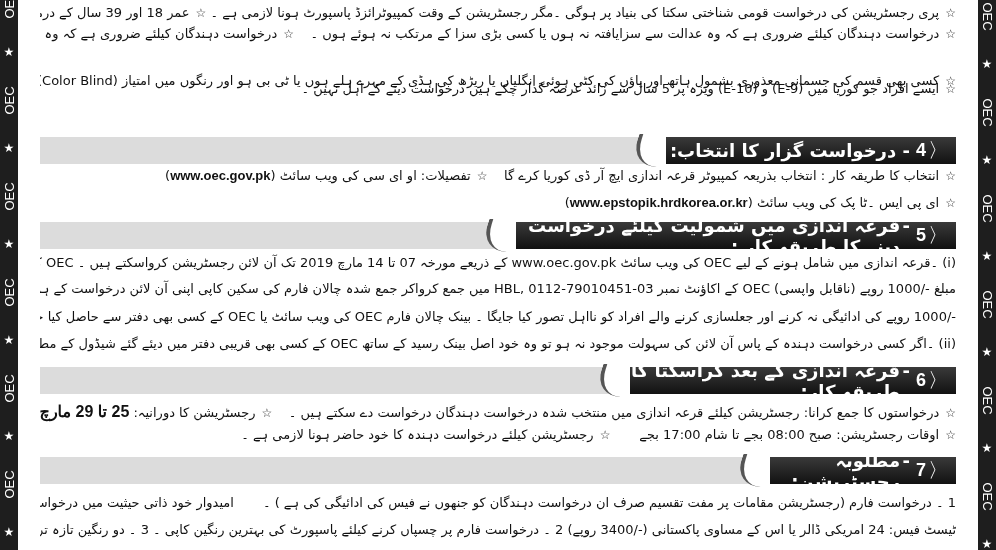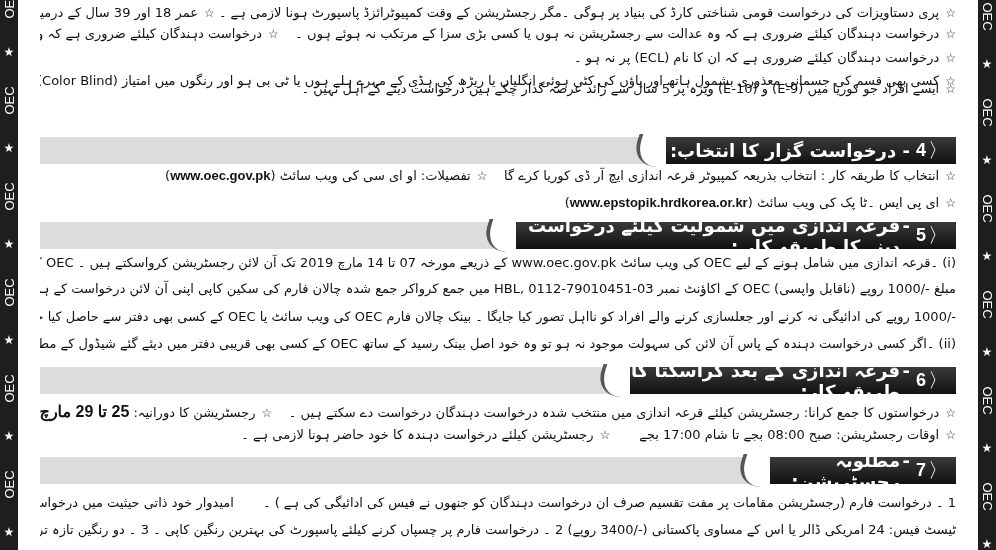--- a/index.html
+++ b/index.html
@@ -90,29 +90,26 @@
     <div class="unit">
         <span class="oec">OEC</span>
         <span class="star">★</span>
       </div>
   </div>
 </div>
 
 <div class="content">
 
   <div class="line" style="top:4px;">
-    <span class="s">☆</span><span>پری دستاویزات کی درخواست قومی شناختی کارڈ کی بنیاد پر ہوگی ۔مگر رجسٹریشن کے وقت کمپیوٹرائزڈ پاسپورٹ ہونا لازمی ہے ۔</span>
+    <span class="s">☆</span><span>پری رجسٹریشن کی درخواست قومی شناختی سکتا کی بنیاد پر ہوگی ۔مگر رجسٹریشن کے وقت کمپیوٹرائزڈ پاسپورٹ ہونا لازمی ہے ۔</span>
     <span class="s">☆</span><span>عمر 18 اور 39 سال کے درمیان (یعنی تاریخ پیدائش 26 مارچ 1979 تا 25 مارچ 2001 ہو)</span>
   </div>
   <div class="line" style="top:25px;">
-    <span class="s">☆</span><span>درخواست دہندگان کیلئے ضروری ہے کہ وہ عدالت سے رجسٹریشن نہ ہوں یا کسی بڑی سزا کے مرتکب نہ ہوئے ہوں ۔</span>
+    <span class="s">☆</span><span>درخواست دہندگان کیلئے ضروری ہے کہ وہ عدالت سے سزایافتہ نہ ہوں یا کسی بڑی سزا کے مرتکب نہ ہوئے ہوں ۔</span>
     &nbsp;&nbsp;&nbsp;<span class="s">☆</span><span>درخواست دہندگان کیلئے ضروری ہے کہ وہ جنوبی کوریا میں غیر قانونی طور پر ٹھہرے نہ ہوں ۔</span>
-  </div>
-  <div class="line" style="top:49px;">
-    <span class="s">☆</span><span>درخواست دہندگان کیلئے ضروری ہے کہ ان کا نام (ECL) پر نہ ہو ۔</span>
   </div>
   <div class="line" style="top:72px;">
     <span class="s">☆</span><span>کسی بھی قسم کی جسمانی معذوری بشمول ہاتھ اور پاؤں کی کٹی ہوئی انگلیاں یا ریڑھ کی ہڈی کے مہرے ہلے ہوں یا ٹی بی ہو اور رنگوں میں امتیاز (Color Blind) نہ کرسکتا ہو اس قسم کے افراد درخواست دینے کے اہل نہیں ۔</span>
   </div>
   <div class="line" style="top:80px;">
     <span class="s">☆</span><span>ایسے افراد جو کوریا میں (E-9) و (E-10) ویزہ پر 5 سال سے زائد عرصہ گذار چکے ہیں درخواست دینے کے اہل نہیں ۔</span>
   </div>
 
   <div class="hdr" style="top:137px;">
     <div class="tab" style="right:284px;"></div>

